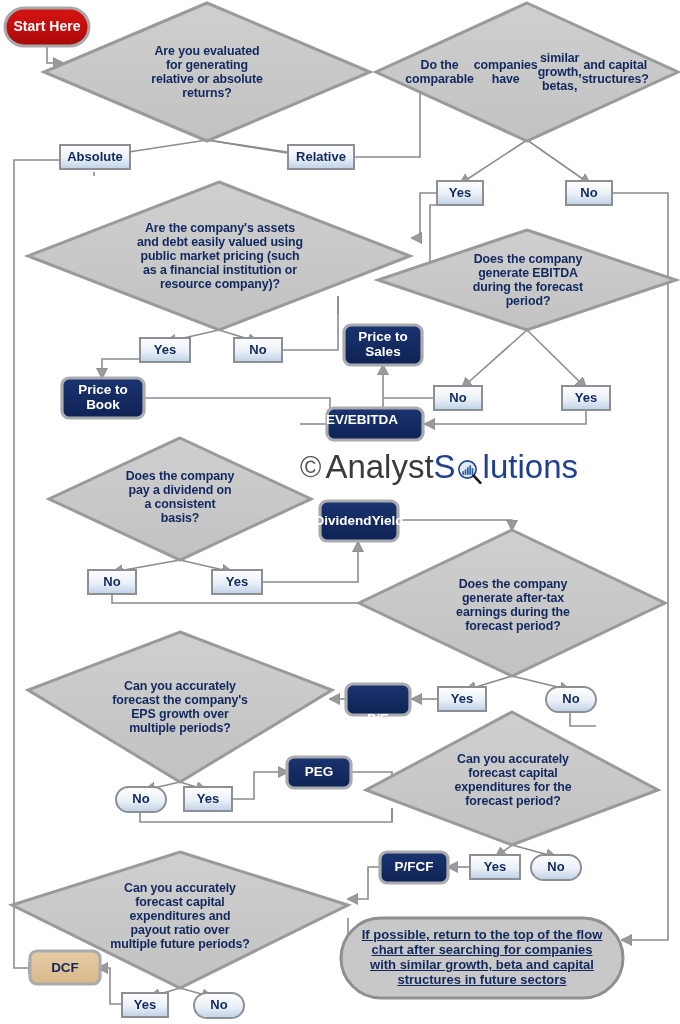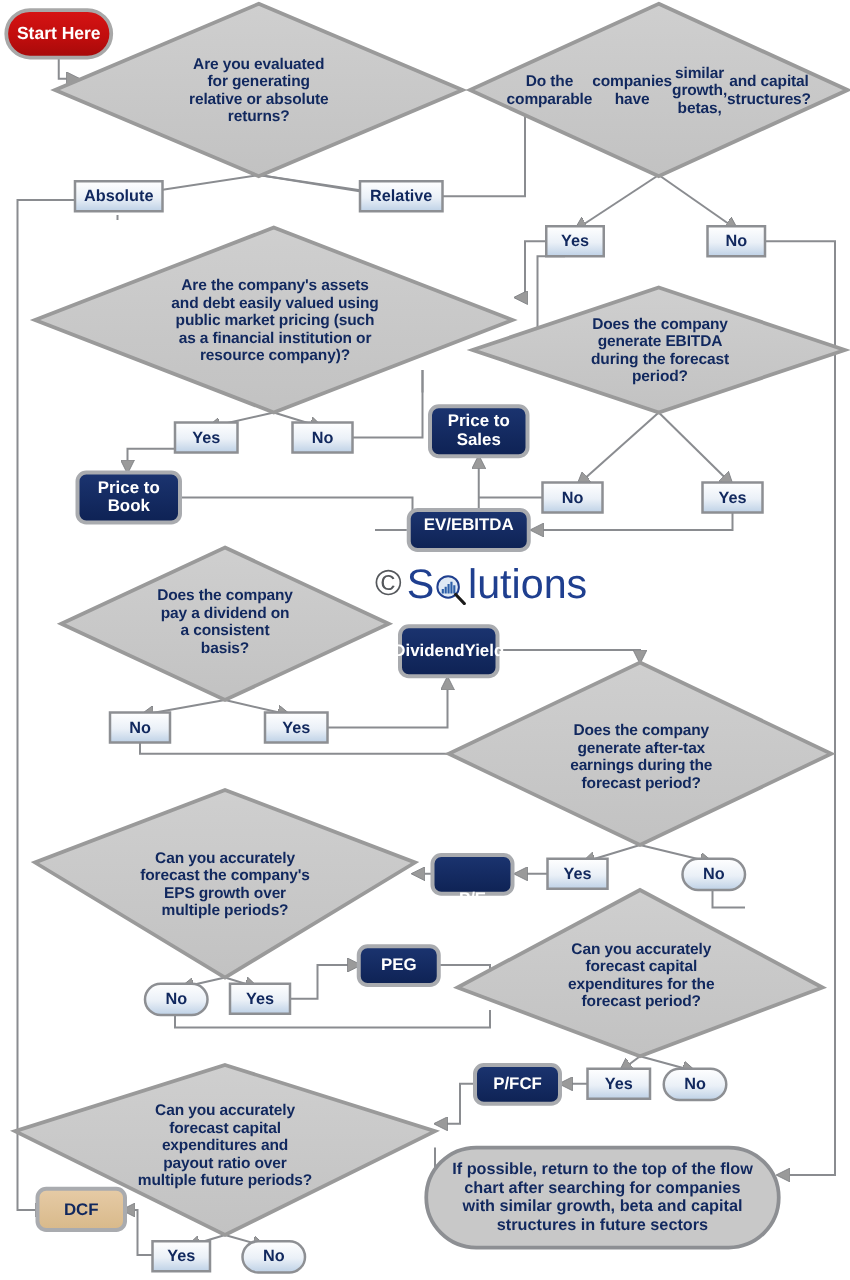--- a/index.html
+++ b/index.html
@@ -9,21 +9,21 @@
   svg{position:absolute;left:0;top:0;}
   .node-text{
     position:absolute;display:flex;align-items:center;justify-content:center;
     text-align:center;font-weight:bold;color:#11285e;
     pointer-events:none;line-height:1.14;
   }
   .diamond-label{font-size:12.4px;letter-spacing:-0.1px;}
   .small-label{font-size:13px;}
   .term-label{font-size:13.5px;color:#ffffff;line-height:1.1;}
   .dcf-label{font-size:13.5px;color:#11285e;}
-  .note-label{font-size:13px;}
+  .note-label{font-size:13px;text-decoration:underline;}
   .start-label{font-size:14px;color:#fff;}
   .wm{
     position:absolute;left:300px;top:448px;
     font-family:"Liberation Sans","DejaVu Sans",sans-serif;
     font-size:33px;font-weight:400;white-space:nowrap;
     display:flex;align-items:center;
   }
   .wm .c{color:#55585c;font-size:29px;margin-right:4px;}
   .wm .a{color:#3b3b3b;}
   .wm .s{color:#1f3f8f;}
@@ -320,21 +320,21 @@
     </div>
 
   <div class="node-text term-label" style="left:344px;top:325px;width:78px;height:40px;flex-direction:column;">
     <span>Price to</span>
       <span>Sales</span>
   </div>
   <div class="node-text term-label" style="left:62px;top:378px;width:82px;height:40px;flex-direction:column;">
     <span>Price to</span>
       <span>Book</span>
   </div>
-  <div class="node-text term-label" style="left:327px;top:408px;width:96px;height:24px;">
+  <div class="node-text term-label" style="left:314px;top:408px;width:96px;height:24px;">
     <span>EV/EBITDA</span>
   </div>
   <div class="node-text term-label" style="left:320px;top:501px;width:78px;height:40px;flex-direction:row;">
     <span>Dividend</span>
       <span>Yield</span>
   </div>
   <div class="node-text term-label" style="left:346px;top:684px;width:64px;height:40px;margin-top:15px;">
     <span>P/E</span>
   </div>
   <div class="node-text term-label" style="left:287px;top:757px;width:64px;height:31px;">
@@ -349,20 +349,21 @@
 
   <div class="node-text note-label" style="left:341px;top:918px;width:282px;height:80px;flex-direction:column;">
     <span>If possible, return to the top of the flow</span>
       <span>chart after searching for companies</span>
     <span>with similar growth, beta and capital</span>
       <span>structures in future sectors</span>
   </div>
 
   <div class="wm">
     <span class="c">©</span>
+    <span class="a">Analyst</span>
     <span class="s">S</span>
     <span class="glass">
       <svg width="25" height="25" viewBox="0 0 25 25">
         <circle cx="10.5" cy="10.5" r="8.6" fill="#dfe9f4" stroke="#1f3f8f" stroke-width="1.6"></circle>
         <g fill="#2c5fa8">
           <rect x="5.4" y="12.2" width="1.7" height="3.6"></rect>
           <rect x="7.7" y="10.4" width="1.7" height="5.4"></rect>
           <rect x="10.0" y="8.2" width="1.7" height="7.6"></rect>
           <rect x="12.3" y="6.4" width="1.7" height="9.4"></rect>
           <rect x="14.6" y="9.2" width="1.7" height="6.6"></rect>

